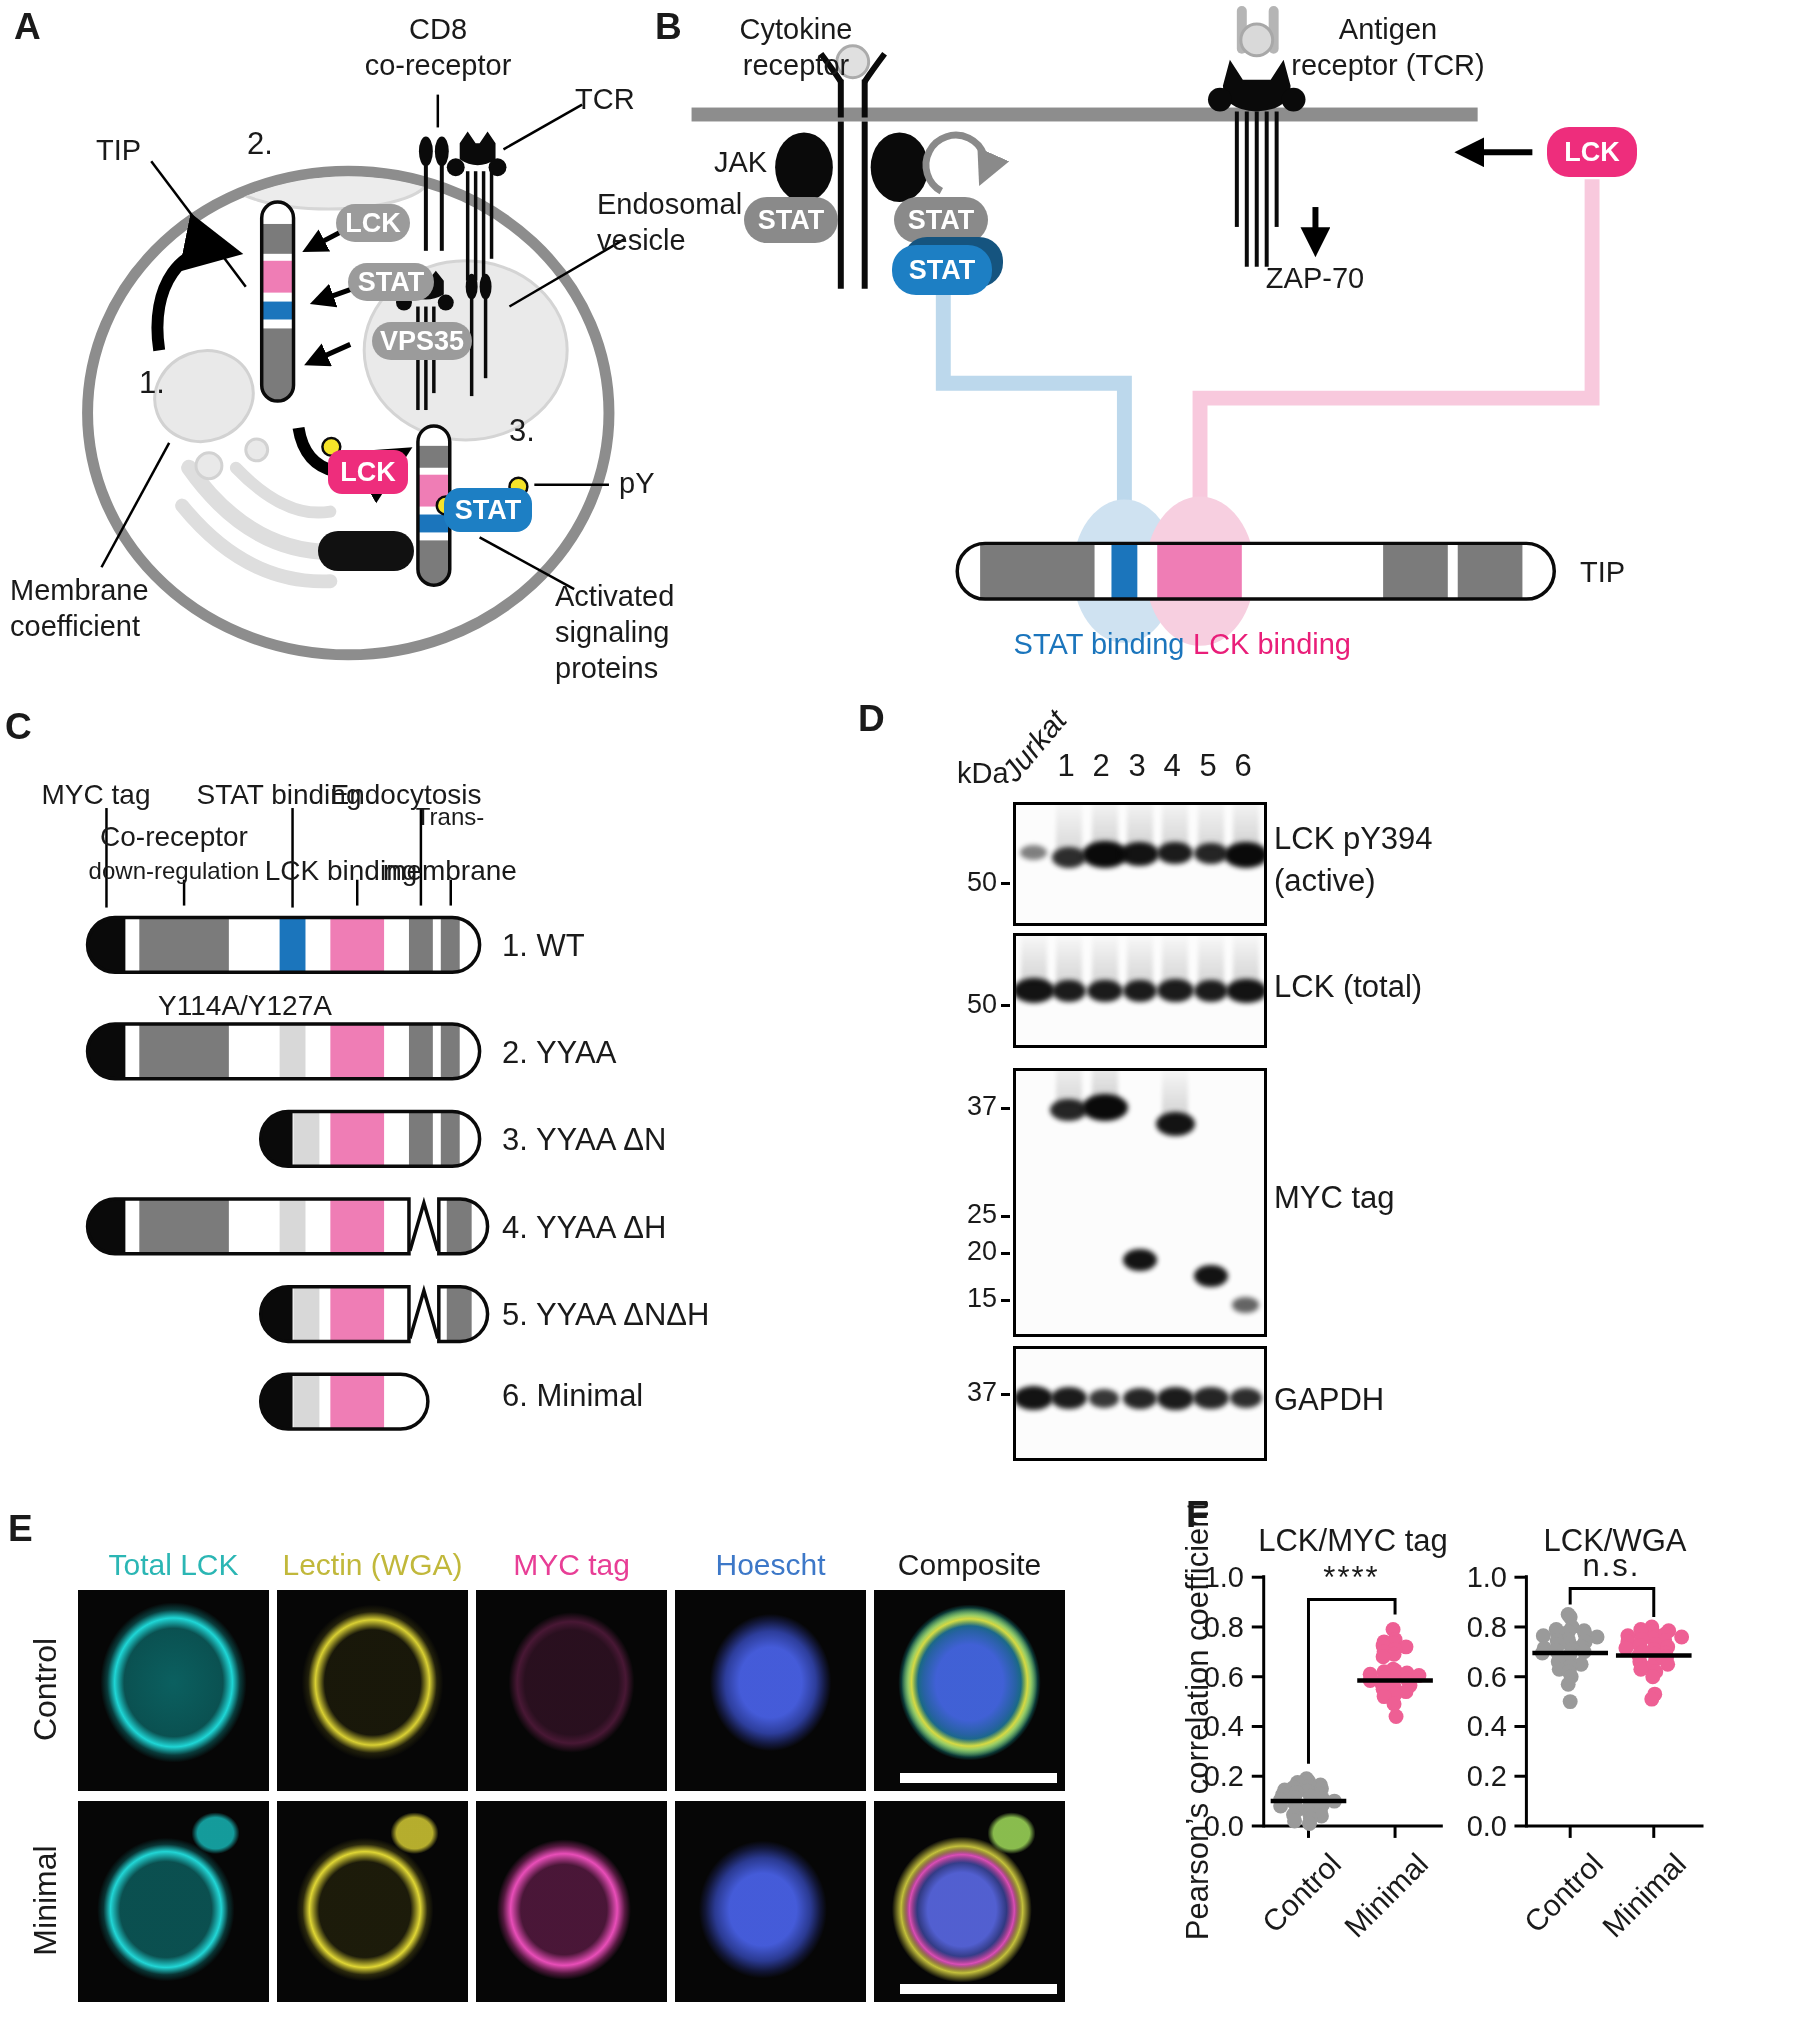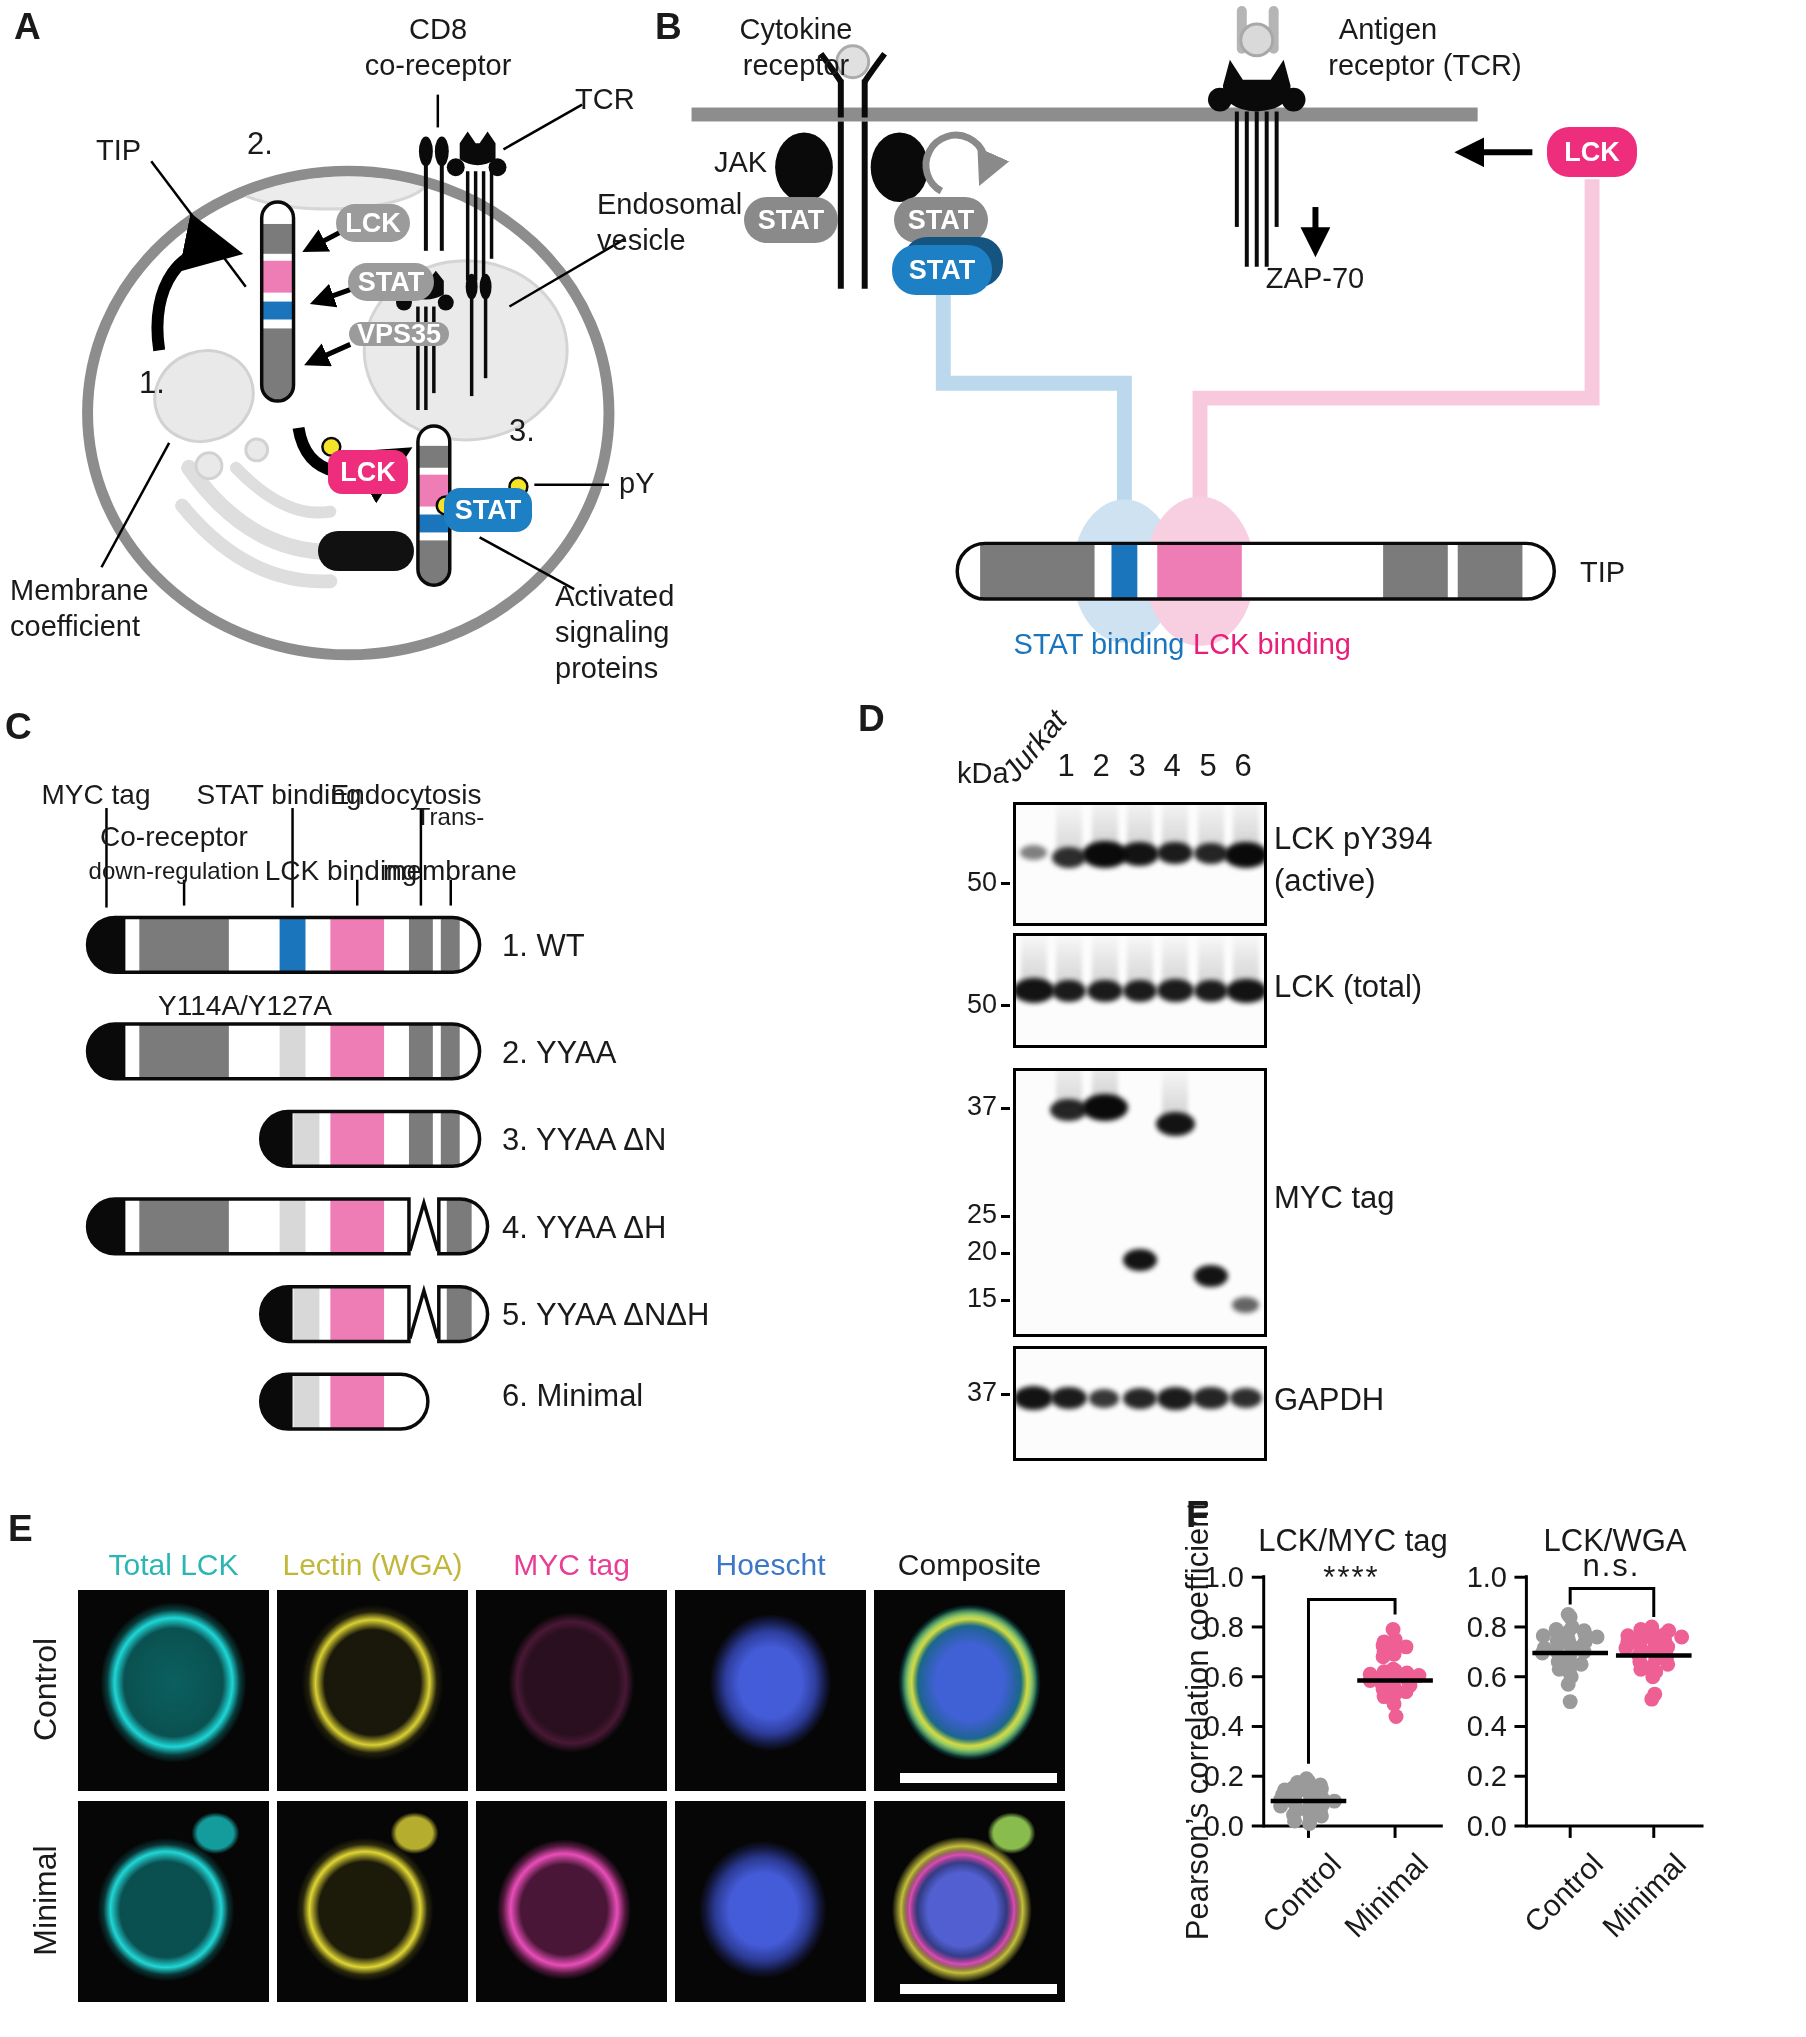--- a/index.html
+++ b/index.html
@@ -493,30 +493,30 @@
 <div class="abs lbl" style="left:597px;top:187px;">Endosomal</div>
 <div class="abs lbl" style="left:597px;top:223px;">vesicle</div>
 <div class="abs lbl" style="left:619px;top:466px;">pY</div>
 <div class="abs lbl" style="left:555px;top:579px;">Activated</div>
 <div class="abs lbl" style="left:555px;top:615px;">signaling</div>
 <div class="abs lbl" style="left:555px;top:651px;">proteins</div>
 <div class="abs lbl" style="left:10px;top:573px;">Membrane</div>
 <div class="abs lbl" style="left:10px;top:609px;">coefficient</div>
 <div class="pill" style="left:336px;top:204px;width:74px;height:38px;background:#9b9b9b;border-radius:19px;">LCK</div>
 <div class="pill" style="left:348px;top:263px;width:86px;height:38px;background:#9b9b9b;border-radius:19px;">STAT</div>
-<div class="pill" style="left:349px;top:322px;width:100px;height:24px;background:#9b9b9b;border-radius:19px;text-align:right;">VPS35</div>
+<div class="pill" style="left:372px;top:322px;width:100px;height:38px;background:#9b9b9b;border-radius:19px;text-align:right;">VPS35</div>
 <div class="pill" style="left:328px;top:450px;width:80px;height:44px;background:#ee2d7c;border-radius:14px;">LCK</div>
 <div class="pill" style="left:444px;top:488px;width:88px;height:44px;background:#1d7fc4;border-radius:16px;">STAT</div>
 <div class="pill" style="left:318px;top:531px;width:96px;height:40px;background:#111;border-radius:20px;"></div>
 
 <div class="abs pl" style="left:655px;top:6px;">B</div>
 <div class="abs lbl ctr" style="left:796px;top:12px;">Cytokine</div>
 <div class="abs lbl ctr" style="left:796px;top:48px;text-align:right;">receptor</div>
 <div class="abs lbl ctr" style="left:1388px;top:12px;">Antigen</div>
-<div class="abs lbl ctr" style="left:1388px;top:48px;margin-left:37px;">receptor (TCR)</div>
+<div class="abs lbl ctr" style="left:1388px;top:48px;">receptor (TCR)</div>
 <div class="abs lbl" style="left:714px;top:145px;">JAK</div>
 <div class="pill" style="left:744px;top:197px;width:94px;height:46px;background:#8a8a8a;border-radius:23px;">STAT</div>
 <div class="pill" style="left:894px;top:197px;width:94px;height:46px;background:#8a8a8a;border-radius:23px;">STAT</div>
 <div class="pill" style="left:903px;top:237px;width:100px;height:50px;background:#15547f;border-radius:24px;"></div>
 <div class="pill" style="left:892px;top:245px;width:100px;height:50px;background:#1d7fc4;border-radius:24px;">STAT</div>
 <div class="pill" style="left:1547px;top:127px;width:90px;height:50px;background:#ee2d7c;border-radius:22px;">LCK</div>
 <div class="abs lbl ctr" style="left:1315px;top:261px;">ZAP-70</div>
 <div class="abs lbl" style="left:1580px;top:555px;">TIP</div>
 <div class="abs lbl ctr" style="left:1099px;top:627px;color:#1b75bc;">STAT binding</div>
 <div class="abs lbl ctr" style="left:1272px;top:627px;color:#e91e79;">LCK binding</div>

